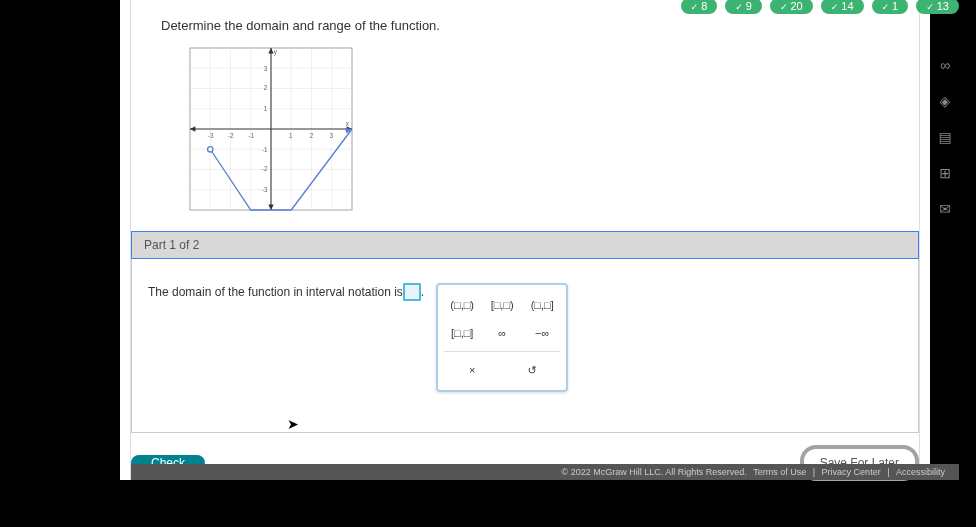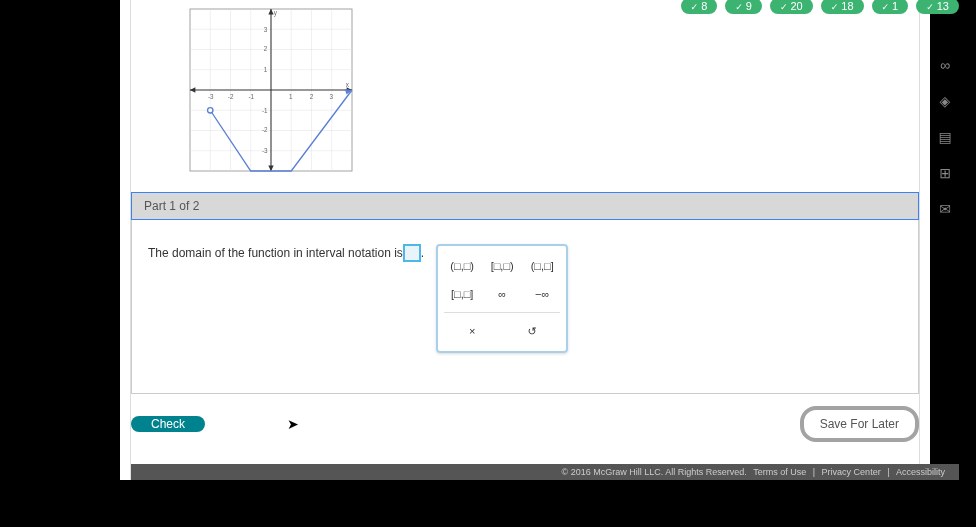--- a/index.html
+++ b/index.html
@@ -195,40 +195,41 @@
       <div class="nav-pill">
             <span class="check-mark"></span>
             <span>9</span>
           </div>
       <div class="nav-pill">
             <span class="check-mark"></span>
             <span>20</span>
           </div>
       <div class="nav-pill">
             <span class="check-mark"></span>
-            <span>18</span>
+            <span>14</span>
           </div>
       <div class="nav-pill">
             <span class="check-mark"></span>
             <span>1</span>
           </div>
       <div class="nav-pill">
             <span class="check-mark"></span>
             <span>13</span>
           </div>
     </div>
 
     <div class="side-icons">
       <div class="side-icon">∞</div>
       <div class="side-icon">◈</div>
       <div class="side-icon">▤</div>
       <div class="side-icon">⊞</div>
       <div class="side-icon">✉</div>
     </div>
 
+    <div class="question-text">Determine the domain and range of the function.</div>
 
     <div class="graph-container">
       <svg class="graph-svg" viewBox="0 0 200 200">
         <rect x="10" y="10" width="180" height="180" fill="none" stroke="#999" stroke-width="1"></rect>
 
         <g stroke="#ddd" stroke-width="0.5">
           <line x1="32.5" y1="10" x2="32.5" y2="190"></line>
               <line x1="55" y1="10" x2="55" y2="190"></line>
               <line x1="77.5" y1="10" x2="77.5" y2="190"></line>
           <line x1="122.5" y1="10" x2="122.5" y2="190"></line>
@@ -300,21 +301,21 @@
     </div>
 
     <div class="bottom-bar">
       <button class="check-btn">Check</button>
       <span class="cursor-arrow">➤</span>
       <div class="spacer"></div>
       <button class="save-btn">Save For Later</button>
     </div>
 
     <div class="footer">
-      <span>© 2016 McGraw Hill LLC. All Rights Reserved.</span>
+      <span>© 2022 McGraw Hill LLC. All Rights Reserved.</span>
       <a href="#">Terms of Use</a> |
       <a href="#">Privacy Center</a> |
       <a href="#">Accessibility</a>
     </div>
 
     </div>
   </div>
 </div>
 
 </body></html>

